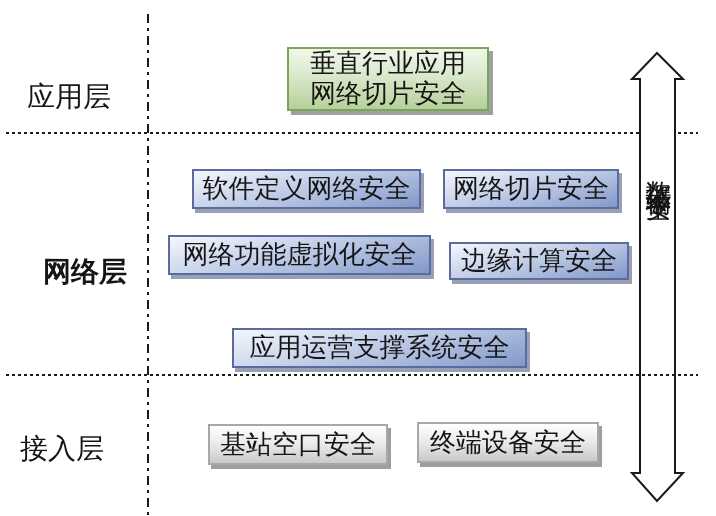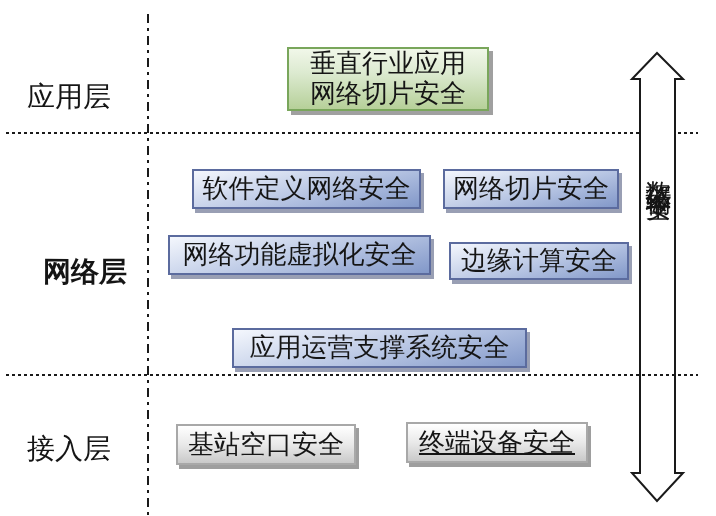--- a/index.html
+++ b/index.html
@@ -75,20 +75,21 @@
   }
   .box.blue {
     border: 2px solid #5b6b9e;
     background: linear-gradient(165deg, #f4f7fd 0%, #b7c5e3 55%, #8298c9 100%);
     box-shadow: 3px 4px 0 rgba(85, 95, 130, 0.6);
   }
   .box.gray {
     border: 2px solid #a8a8a8;
     background: linear-gradient(to bottom, #ffffff 0%, #e9e9e9 50%, #c9c9c9 100%);
     box-shadow: 3px 4px 0 #9e9e9e;
+    margin-left: 32px;
   }
 
   .arrow-svg {
     position: absolute;
     left: 620px;
     top: 50px;
     width: 78px;
     height: 455px;
     z-index: 2;
   }
@@ -112,40 +113,40 @@
 <div class="canvas">
 
   <div class="vline"></div>
   <div class="hline top"></div>
   <div class="hline bottom"></div>
 
   <div class="layer-label" style="left:27px; top:82px;">应用层</div>
 
   <div class="layer-label" style="left:43px; top:257px;font-weight:bold;">网络层</div>
 
-  <div class="layer-label" style="left:27px; top:434px;text-align:right;">接入层</div>
+  <div class="layer-label" style="left:20px; top:434px;text-align:right;">接入层</div>
 
   <div class="box green" style="left:287px; top:47px; width:202px; height:64px;">
     <div>垂直行业应用</div>
     <div>网络切片安全</div>
   </div>
 
   <div class="box blue" style="left:192px; top:169px; width:229px; height:40px;">软件定义网络安全</div>
 
   <div class="box blue" style="left:443px; top:169px; width:176px; height:40px;">网络切片安全</div>
 
   <div class="box blue" style="left:168px; top:235px; width:263px; height:40px;">网络功能虚拟化安全</div>
 
   <div class="box blue" style="left:449px; top:242px; width:180px; height:38px;">边缘计算安全</div>
 
   <div class="box blue" style="left:232px; top:309px; width:295px; height:40px;margin-top:19px;">应用运营支撑系统安全</div>
 
   <div class="box gray" style="left:176px; top:424px; width:180px; height:41px;">基站空口安全</div>
 
-  <div class="box gray" style="left:406px; top:422px; width:182px; height:41px;text-decoration:underline;">终端设备安全</div>
+  <div class="box gray" style="left:385px; top:422px; width:182px; height:41px;">终端设备安全</div>
 
   <svg class="arrow-svg" viewBox="0 0 78 455">
     <polygon points="37,3 12,29 20,29 20,423 12,423 37,451 63,423 55,423 55,29 63,29" fill="#ffffff" stroke="#1a1a1a" stroke-width="2" stroke-linejoin="miter"></polygon>
   </svg>
 
   <div class="arrow-text">数据传输安全</div>
 
 </div>
 
 </body></html>

